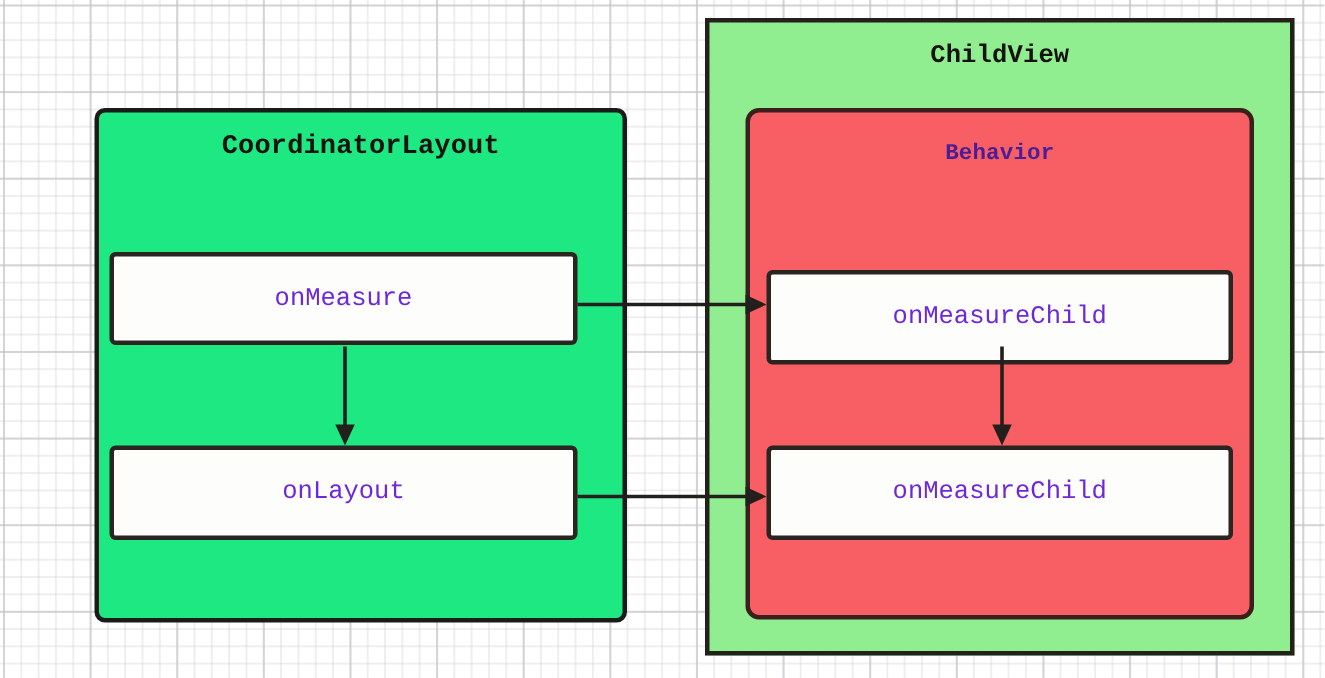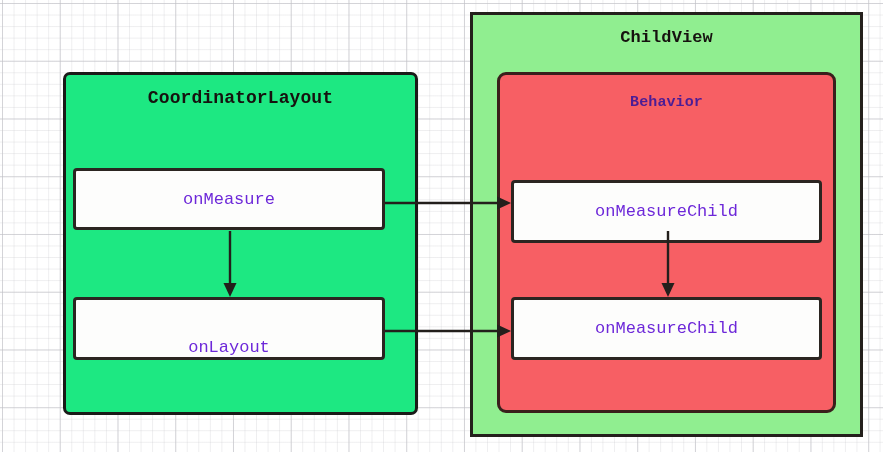--- a/index.html
+++ b/index.html
@@ -96,21 +96,21 @@
     border-radius: 4px;
     display: flex;
     align-items: center;
     justify-content: center;
     color: #6d28d9;
     font-size: 17px;
     white-space: nowrap;
   }
 
   #box-on-measure        { left: 73px;  top: 168px; width: 312px; height: 62px; }
-  #box-on-layout         { left: 73px;  top: 297px; width: 312px; height: 63px; align-items: flex-end; }
+  #box-on-layout         { left: 73px;  top: 297px; width: 312px; height: 63px; }
   #box-on-measure-child  { left: 511px; top: 180px; width: 311px; height: 63px; }
   #box-on-layout-child   { left: 511px; top: 297px; width: 311px; height: 63px; }
 
   .arrow-svg {
     position: absolute;
     left: 0;
     top: 0;
     width: 883px;
     height: 452px;
     pointer-events: none;

